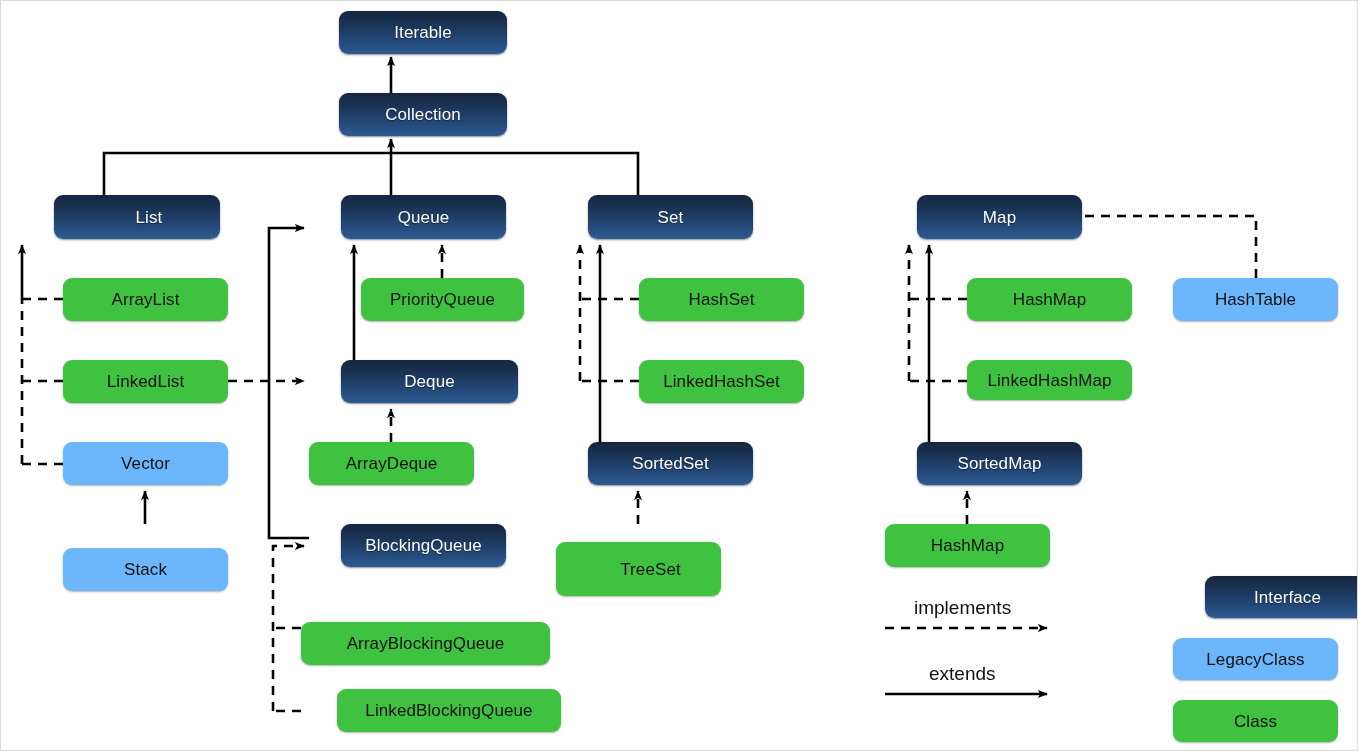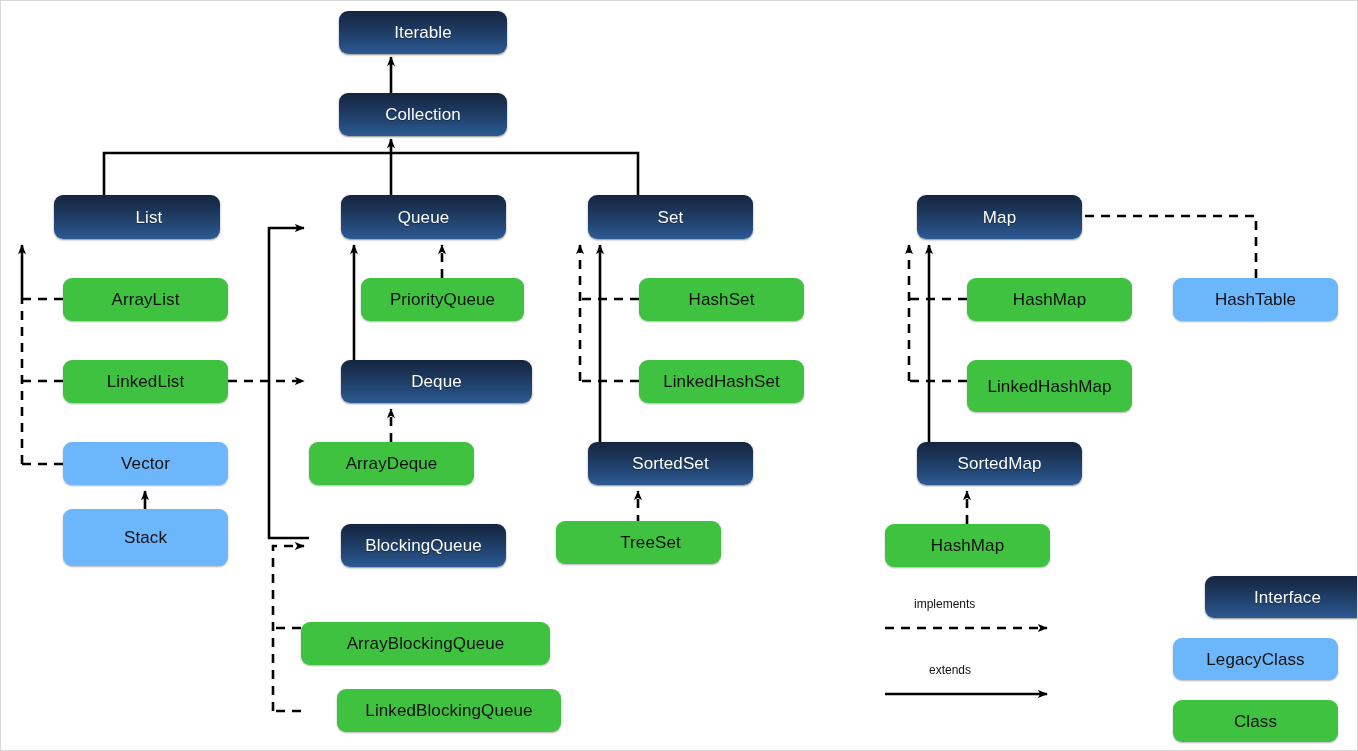--- a/index.html
+++ b/index.html
@@ -51,21 +51,21 @@
     color: #111111;
     box-shadow: 0 1px 2px rgba(0,0,0,.30);
   }
   .node.legacy {
     background: #6cb6fb;
     color: #111111;
     box-shadow: 0 1px 2px rgba(0,0,0,.30);
   }
   .legend-label {
     position: absolute;
-    font-size: 12px;
+    font-size: 19px;
     color: #111111;
     white-space: nowrap;
     z-index: 3;
   }
 </style>
 </head>
 <body>
 
 <div id="canvas">
 
@@ -118,36 +118,36 @@
     </g>
   </svg>
 
   <div id="node-layer">
       <div class="node iface" style="left: 306px; top: 10px; width: 168px; height: 43px;">Iterable</div>
       <div class="node iface" style="left: 306px; top: 92px; width: 168px; height: 43px;">Collection</div>
       <div class="node iface" style="left: 21px; top: 194px; width: 166px; height: 44px; padding-left: 24px;">List</div>
       <div class="node klass" style="left: 62px; top: 277px; width: 165px; height: 43px;">ArrayList</div>
       <div class="node klass" style="left: 62px; top: 359px; width: 165px; height: 43px;">LinkedList</div>
       <div class="node legacy" style="left: 62px; top: 441px; width: 165px; height: 43px;">Vector</div>
-      <div class="node legacy" style="left: 62px; top: 508px; width: 165px; height: 57px;">Stack</div>
+      <div class="node legacy" style="left: 62px; top: 547px; width: 165px; height: 43px;">Stack</div>
       <div class="node iface" style="left: 308px; top: 194px; width: 165px; height: 44px;">Queue</div>
       <div class="node klass" style="left: 360px; top: 277px; width: 163px; height: 43px;">PriorityQueue</div>
-      <div class="node iface" style="left: 308px; top: 359px; width: 191px; height: 43px;">Deque</div>
+      <div class="node iface" style="left: 308px; top: 359px; width: 177px; height: 43px;">Deque</div>
       <div class="node klass" style="left: 308px; top: 441px; width: 165px; height: 43px;">ArrayDeque</div>
       <div class="node iface" style="left: 308px; top: 523px; width: 165px; height: 43px;">BlockingQueue</div>
       <div class="node klass" style="left: 300px; top: 605px; width: 249px; height: 43px; margin-top: 16px;">ArrayBlockingQueue</div>
       <div class="node klass" style="left: 300px; top: 688px; width: 224px; height: 43px; margin-left: 36px;">LinkedBlockingQueue</div>
       <div class="node iface" style="left: 555px; top: 194px; width: 165px; height: 44px;">Set</div>
       <div class="node klass" style="left: 638px; top: 277px; width: 165px; height: 43px;">HashSet</div>
       <div class="node klass" style="left: 638px; top: 359px; width: 165px; height: 43px;">LinkedHashSet</div>
       <div class="node iface" style="left: 555px; top: 441px; width: 165px; height: 43px;">SortedSet</div>
-      <div class="node klass" style="left: 555px; top: 520px; width: 165px; height: 43px; padding-left: 24px;">TreeSet</div>
+      <div class="node klass" style="left: 555px; top: 541px; width: 165px; height: 54px; padding-left: 24px;">TreeSet</div>
       <div class="node iface" style="left: 884px; top: 194px; width: 165px; height: 44px;">Map</div>
       <div class="node klass" style="left: 966px; top: 277px; width: 165px; height: 43px;">HashMap</div>
-      <div class="node klass" style="left: 966px; top: 359px; width: 165px; height: 52px;">LinkedHashMap</div>
+      <div class="node klass" style="left: 966px; top: 359px; width: 165px; height: 40px;">LinkedHashMap</div>
       <div class="node iface" style="left: 884px; top: 441px; width: 165px; height: 43px;">SortedMap</div>
       <div class="node klass" style="left: 884px; top: 523px; width: 165px; height: 43px;">HashMap</div>
       <div class="node legacy" style="left: 1172px; top: 277px; width: 165px; height: 43px;">HashTable</div>
       <div class="node iface" style="left: 1172px; top: 575px; width: 165px; height: 42px;">Interface</div>
       <div class="node legacy" style="left: 1172px; top: 637px; width: 165px; height: 42px;">LegacyClass</div>
       <div class="node klass" style="left: 1172px; top: 699px; width: 165px; height: 42px;">Class</div>
     </div>
 
   <span class="legend-label" style="left:913px; top:596px;">implements</span>
   <span class="legend-label" style="left:928px; top:662px;">extends</span>

